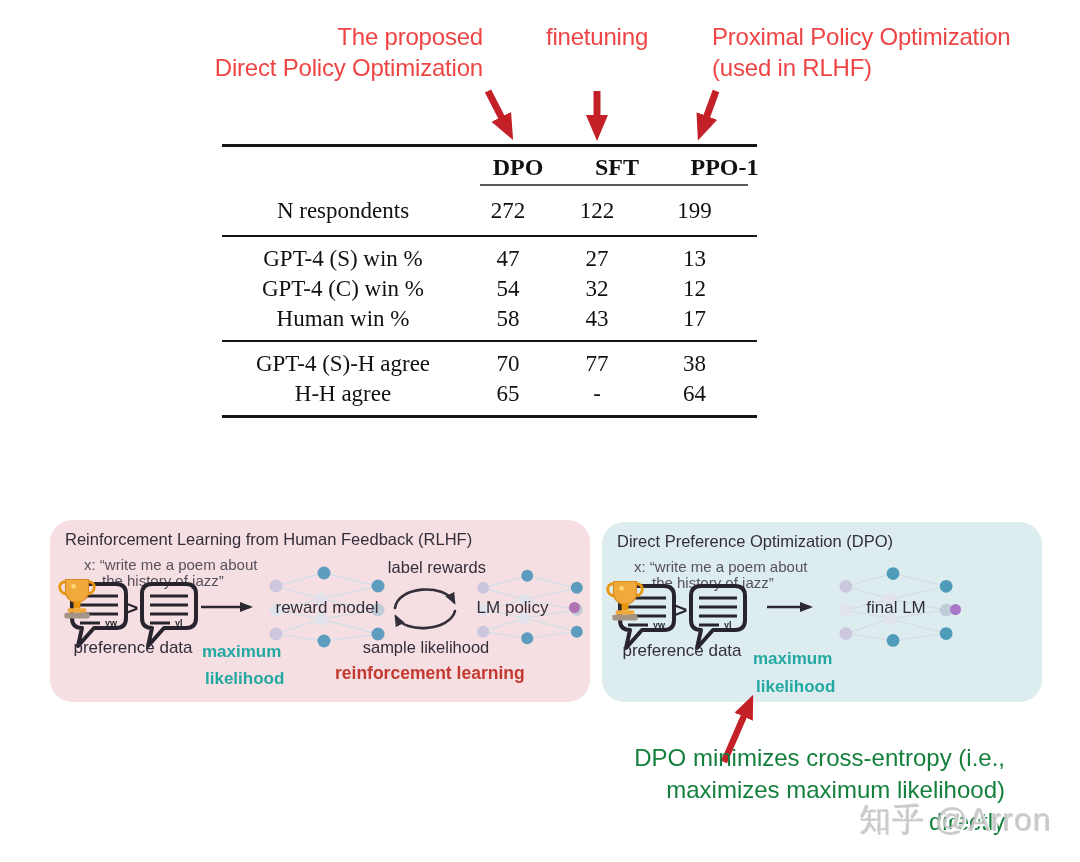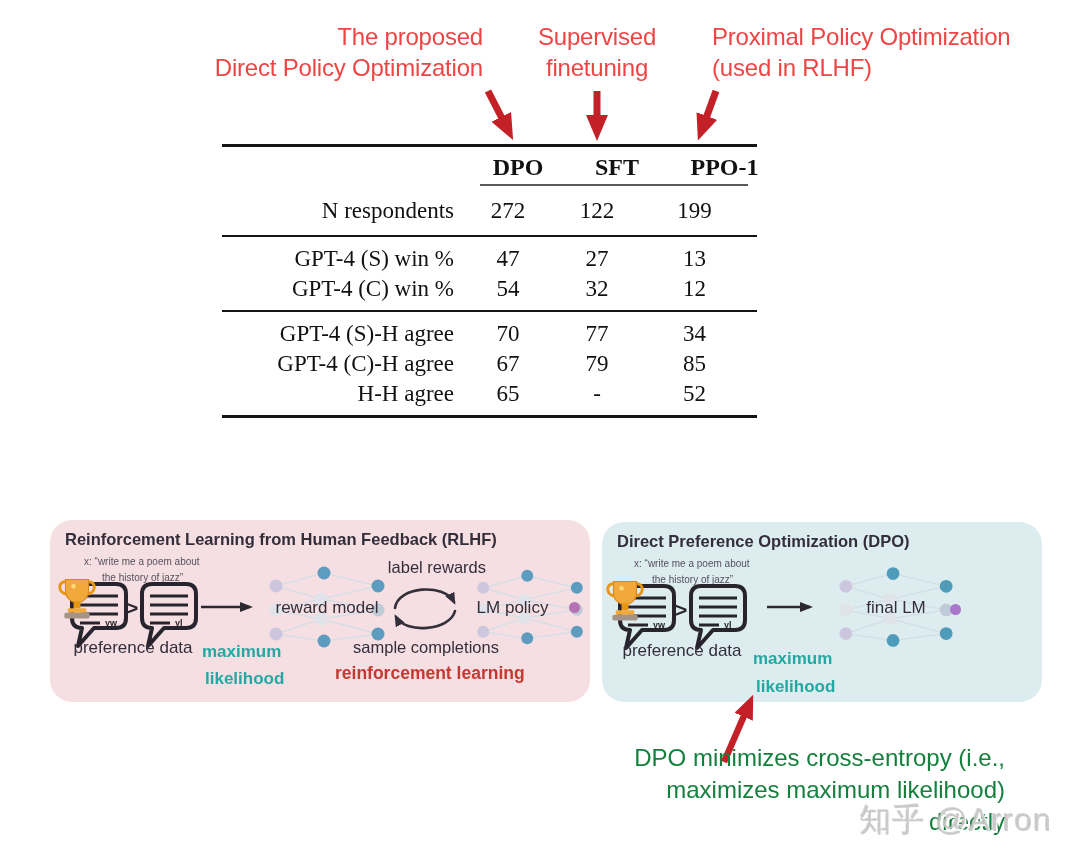--- a/index.html
+++ b/index.html
@@ -17,29 +17,29 @@
                font-family:"Liberation Serif",serif;color:#111;}
   .t-rule{width:100%;background:#151515;}
   .t-rule.thick{height:3px;}
   .t-rule.mid{height:2px;}
   .cmid{height:2px;background:#5a5a5a;margin-left:258px;width:268px;}
   .t-row{display:grid;grid-template-columns:232px 108px 70px 125px;align-items:center;}
   .t-header{height:37px;font-weight:bold;font-size:24px;align-items:end;padding-bottom:3px;box-sizing:border-box;gap:10px;}
   .t-nrow{height:49px;font-size:23px;}
   .t-sec{padding:7px 0 6px 0;}
   .t-sec .t-row{height:30px;font-size:23px;}
-  .t-cell.lab{padding-left:10px;text-align:right;white-space:nowrap;}
+  .t-cell.lab{padding-left:10px;text-align:center;white-space:nowrap;}
   .t-cell.num{text-align:center;}
 
   
   .panel{position:absolute;border-radius:22px;color:#332e3a;}
   .panel-rlhf{left:50px;top:520px;width:540px;height:182px;background:#f5dfe3;}
   .panel-dpo{left:602px;top:522px;width:440px;height:180px;background:#ddedef;}
-  .p-title{position:absolute;left:15px;top:10px;font-size:16.5px;font-weight:bold;white-space:nowrap;text-align:center;}
-  .p-prompt{position:absolute;font-size:10px;color:#56505c;white-space:nowrap;}
+  .p-title{position:absolute;left:15px;top:10px;font-size:16.5px;font-weight:normal;white-space:nowrap;text-align:center;}
+  .p-prompt{position:absolute;font-size:15px;color:#56505c;white-space:nowrap;}
   .p-pref{position:absolute;font-size:17px;font-weight:500;text-align:center;white-space:nowrap;}
   .p-ml{position:absolute;font-size:17px;font-weight:bold;color:#23a8a2;white-space:nowrap;}
   .p-small{position:absolute;font-size:16.5px;color:#332e3a;text-align:center;white-space:nowrap;}
   .p-nodelabel{position:absolute;font-size:17px;color:#332e3a;text-align:center;white-space:nowrap;}
   .p-rl{position:absolute;font-size:17.5px;font-weight:bold;color:#c43a30;text-align:center;white-space:nowrap;}
   .gt{position:absolute;font-size:21px;font-weight:bold;color:#27242d;}
   .outdot{position:absolute;width:11px;height:11px;border-radius:50%;}
   .outdot.plum{background:#b273b5;}
   .outdot.violet{background:#a977c9;}
   .abs{position:absolute;}
@@ -63,21 +63,20 @@
 </head>
 <body>
 
 <div class="canvas">
 
   <div class="note note-dpo">
     <div>The proposed</div>
     <div>Direct Policy Optimization</div>
   </div>
   <div class="note note-sft">
-    <div>Supervised</div>
     <div>finetuning</div>
   </div>
   <div class="note note-ppo">
     <div>Proximal Policy Optimization</div>
     <div>(used in RLHF)</div>
   </div>
 
   <svg class="abs" style="left:470px;top:88px;" width="260" height="56" viewBox="0 0 260 56">
     <defs>
       <marker id="mkRed" markerUnits="userSpaceOnUse" markerWidth="26" markerHeight="22" refX="17" refY="11" orient="auto">
@@ -111,40 +110,40 @@
         <div class="t-cell num">47</div>
         <div class="t-cell num">27</div>
         <div class="t-cell num">13</div>
       </div>
       <div class="t-row">
         <div class="t-cell lab">GPT-4 (C) win %</div>
         <div class="t-cell num">54</div>
         <div class="t-cell num">32</div>
         <div class="t-cell num">12</div>
       </div>
+      <div class="t-row">
+        <div class="t-cell lab">Human win %</div>
+        <div class="t-cell num">58</div>
+        <div class="t-cell num">43</div>
+        <div class="t-cell num">17</div>
+      </div>
     </div>
     <div class="t-rule mid"></div>
     <div class="t-sec">
       <div class="t-row">
         <div class="t-cell lab">GPT-4 (S)-H agree</div>
         <div class="t-cell num">70</div>
         <div class="t-cell num">77</div>
-        <div class="t-cell num">34</div>
-      </div>
-      <div class="t-row">
-        <div class="t-cell lab">GPT-4 (C)-H agree</div>
-        <div class="t-cell num">67</div>
-        <div class="t-cell num">79</div>
-        <div class="t-cell num">85</div>
+        <div class="t-cell num">38</div>
       </div>
       <div class="t-row">
         <div class="t-cell lab">H-H agree</div>
         <div class="t-cell num">65</div>
         <div class="t-cell num">-</div>
-        <div class="t-cell num">52</div>
+        <div class="t-cell num">64</div>
       </div>
     </div>
     <div class="t-rule thick"></div>
   </div>
 
   <div class="panel panel-rlhf net-blue">
     <div class="p-title">Reinforcement Learning from Human Feedback (RLHF)</div>
     <div class="p-prompt" style="left:34px;top:36px;">x: “write me a poem about</div>
     <div class="p-prompt" style="left:52px;top:52px;">the history of jazz”</div>
 
@@ -219,21 +218,21 @@
 
     <svg class="abs" style="left:338px;top:58px;" width="74" height="58" viewBox="0 0 74 58">
       <defs>
         <marker id="mkCyc" markerUnits="userSpaceOnUse" markerWidth="12" markerHeight="10" refX="9" refY="5" orient="auto">
           <path d="M0,0 L12,5 L0,10 Z" fill="#332f3a"></path>
         </marker>
       </defs>
       <path d="M7,30 C10,8 56,5 66,24" fill="none" stroke="#332f3a" stroke-width="2.6" stroke-linecap="round" marker-end="url(#mkCyc)"></path>
       <path d="M67,33 C62,53 17,56 8,39" fill="none" stroke="#332f3a" stroke-width="2.6" stroke-linecap="round" marker-end="url(#mkCyc)"></path>
     </svg>
-    <div class="p-small" style="left:296px;top:118px;width:160px;">sample completions</div>
+    <div class="p-small" style="left:296px;top:118px;width:160px;">sample likelihood</div>
 
     <svg class="abs" style="left:424px;top:44px;" width="112" height="86" viewBox="0 0 122 86">
       <g>
         <line class="edge" x1="10" y1="22" x2="58" y2="9"></line>
           <line class="edge" x1="10" y1="22" x2="55" y2="35"></line>
         <line class="edge" x1="10" y1="46" x2="55" y2="35"></line>
           <line class="edge" x1="10" y1="46" x2="55" y2="55"></line>
         <line class="edge" x1="10" y1="70" x2="55" y2="55"></line>
           <line class="edge" x1="10" y1="70" x2="58" y2="77"></line>
         <line class="edge" x1="58" y1="9" x2="112" y2="22"></line>

